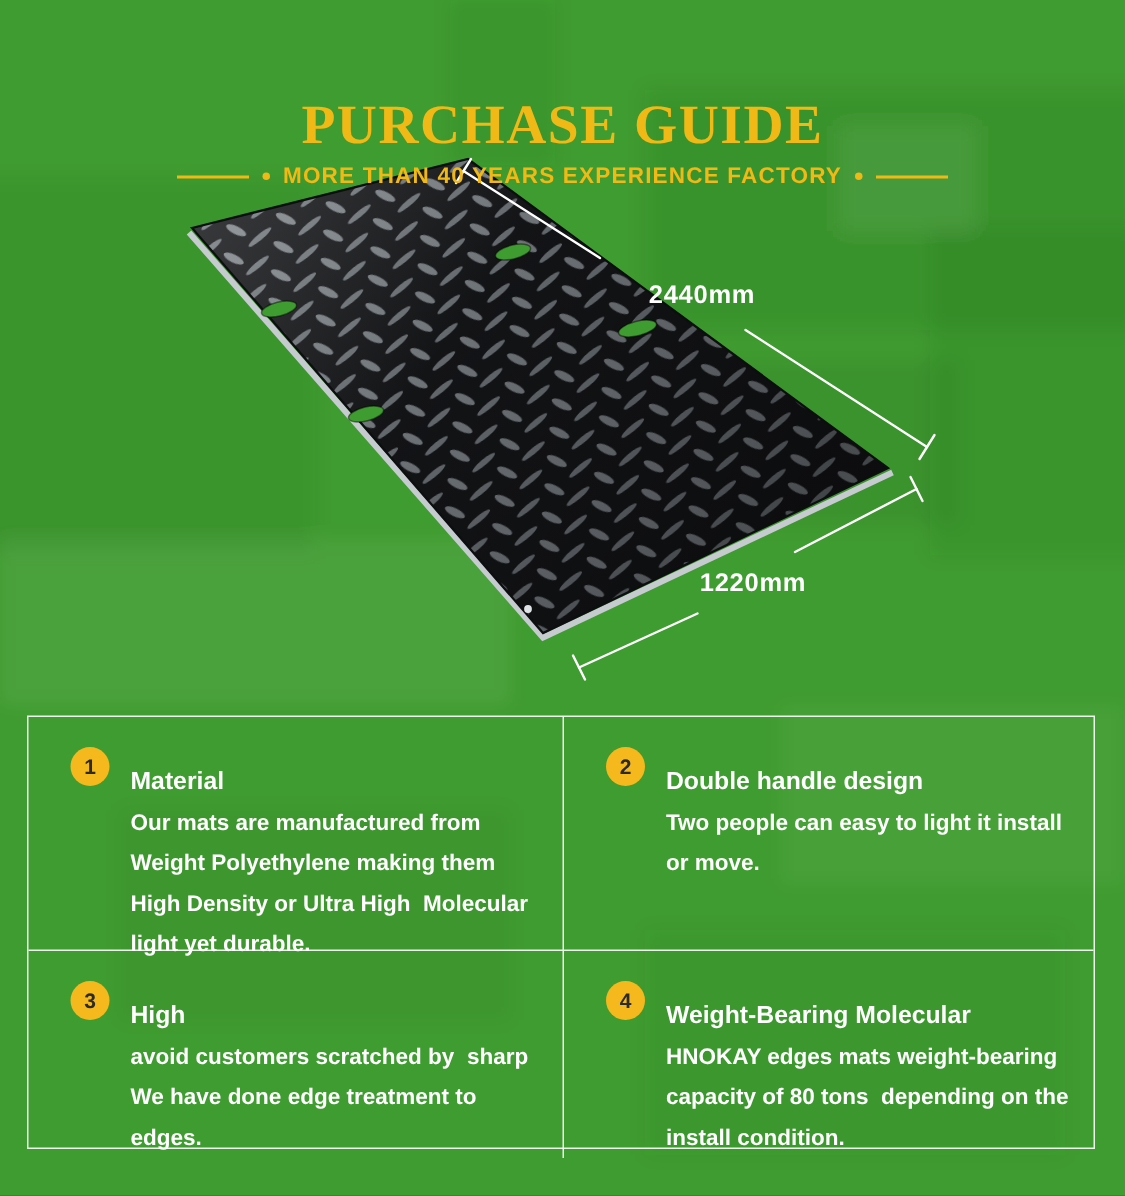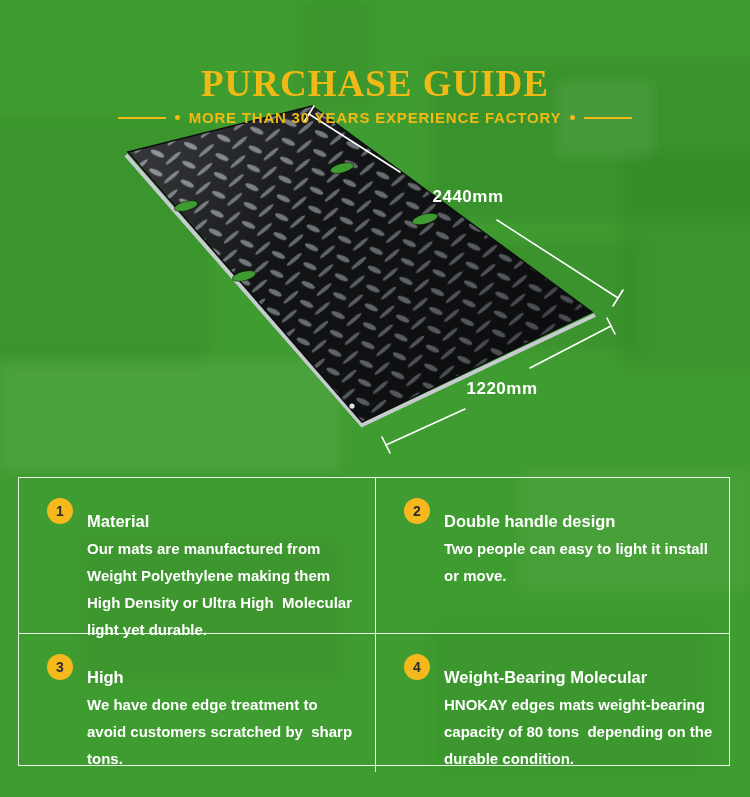--- a/index.html
+++ b/index.html
@@ -79,21 +79,21 @@
       <rect x="430" y="620" width="280" height="150" fill="#0c3a00" fill-opacity="0.05"></rect>
       <rect x="520" y="470" width="230" height="120" fill="#ffffff" fill-opacity="0.04"></rect>
     </g>
   </svg>
 
   <div class="header">
     <h1 class="title">PURCHASE GUIDE</h1>
     <div class="subtitle-row">
       <span class="sub-line"></span>
       <span class="sub-dot"></span>
-      <span class="subtitle-text">MORE THAN 30 YEARS EXPERIENCE FACTORY</span>
+      <span class="subtitle-text">MORE THAN 40 YEARS EXPERIENCE FACTORY</span>
       <span class="sub-dot"></span>
       <span class="sub-line"></span>
     </div>
   </div>
 
   <svg class="hero" width="750" height="460" viewBox="0 0 750 460">
     <defs>
       <pattern id="tread" width="34" height="18" patternUnits="userSpaceOnUse" patternTransform="rotate(-13) skewX(-18)">
         <ellipse cx="9" cy="5" rx="8.5" ry="2.3" fill="#99a0a7" transform="rotate(33 9 5)"></ellipse>
         <ellipse cx="26" cy="13" rx="8.5" ry="2.3" fill="#8a9198" transform="rotate(-31 26 13)"></ellipse>
@@ -158,30 +158,30 @@
         <div class="feature-title">Double handle design</div>
         <div class="desc-line">Two people can easy to light it install</div>
         <div class="desc-line">or move.</div>
       </div>
     </div>
 
     <div class="cell br">
       <div class="badge">3</div>
       <div>
         <div class="feature-title">High</div>
+        <div class="desc-line">avoid customers scratched by  sharp</div>
         <div class="desc-line">We have done edge treatment to</div>
-        <div class="desc-line">avoid customers scratched by  sharp</div>
-        <div class="desc-line">tons.</div>
+        <div class="desc-line">edges.</div>
       </div>
     </div>
 
     <div class="cell">
       <div class="badge">4</div>
       <div>
         <div class="feature-title">Weight-Bearing Molecular</div>
         <div class="desc-line">HNOKAY edges mats weight-bearing</div>
         <div class="desc-line">capacity of 80 tons  depending on the</div>
-        <div class="desc-line">durable condition.</div>
+        <div class="desc-line">install condition.</div>
       </div>
     </div>
 
   </div>
 </div>
 
 </body></html>

